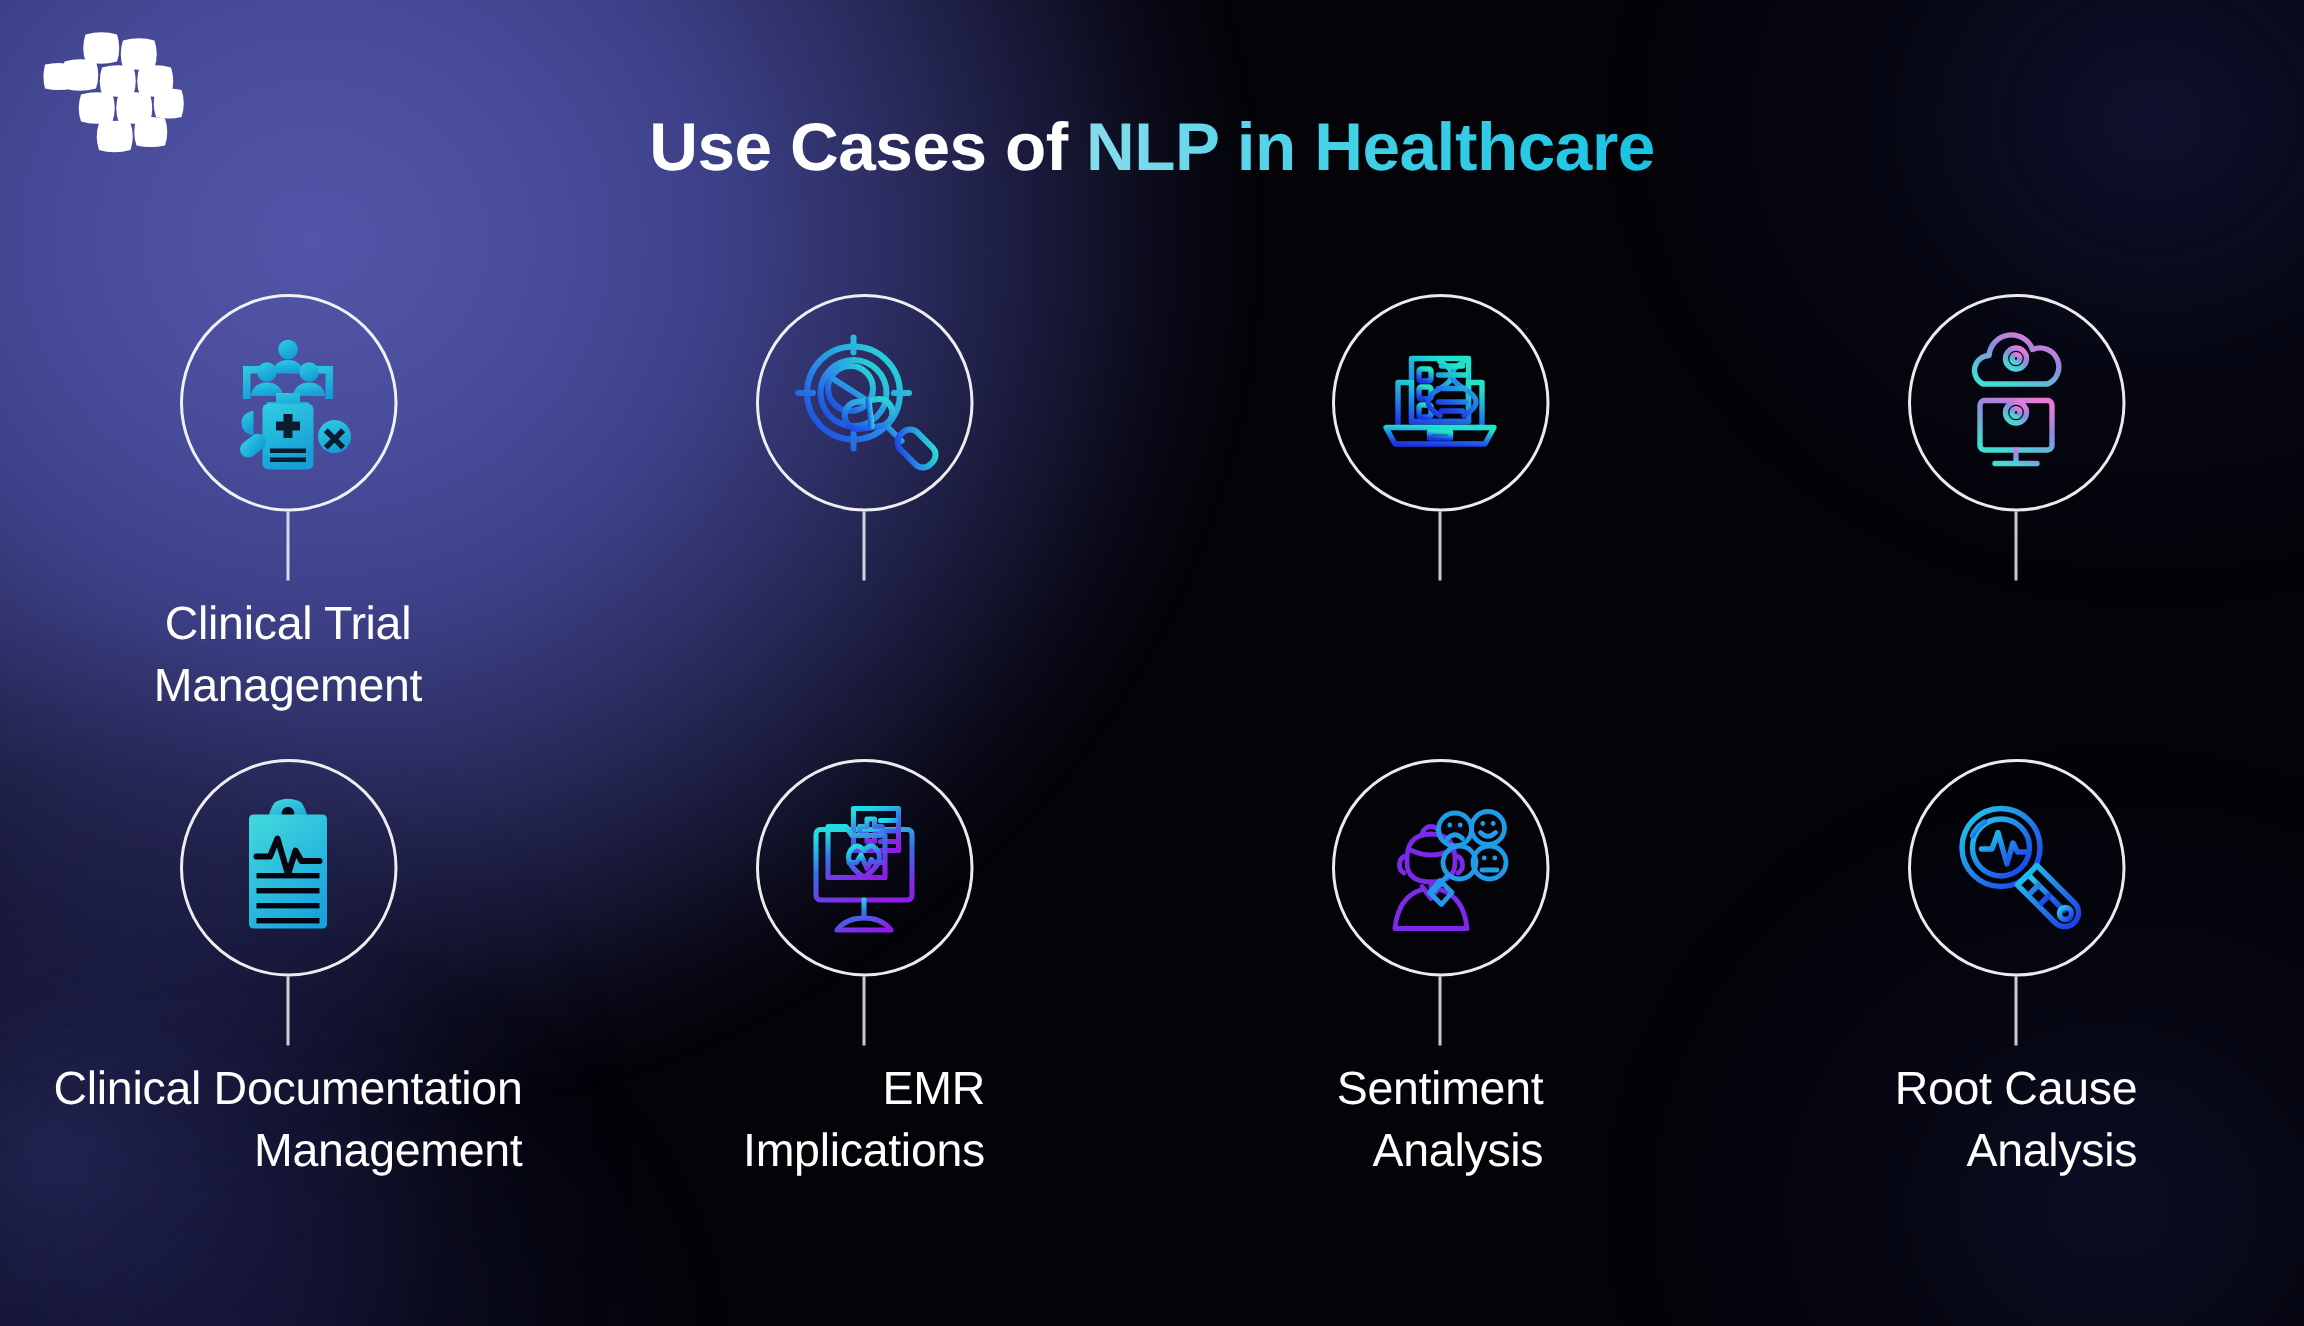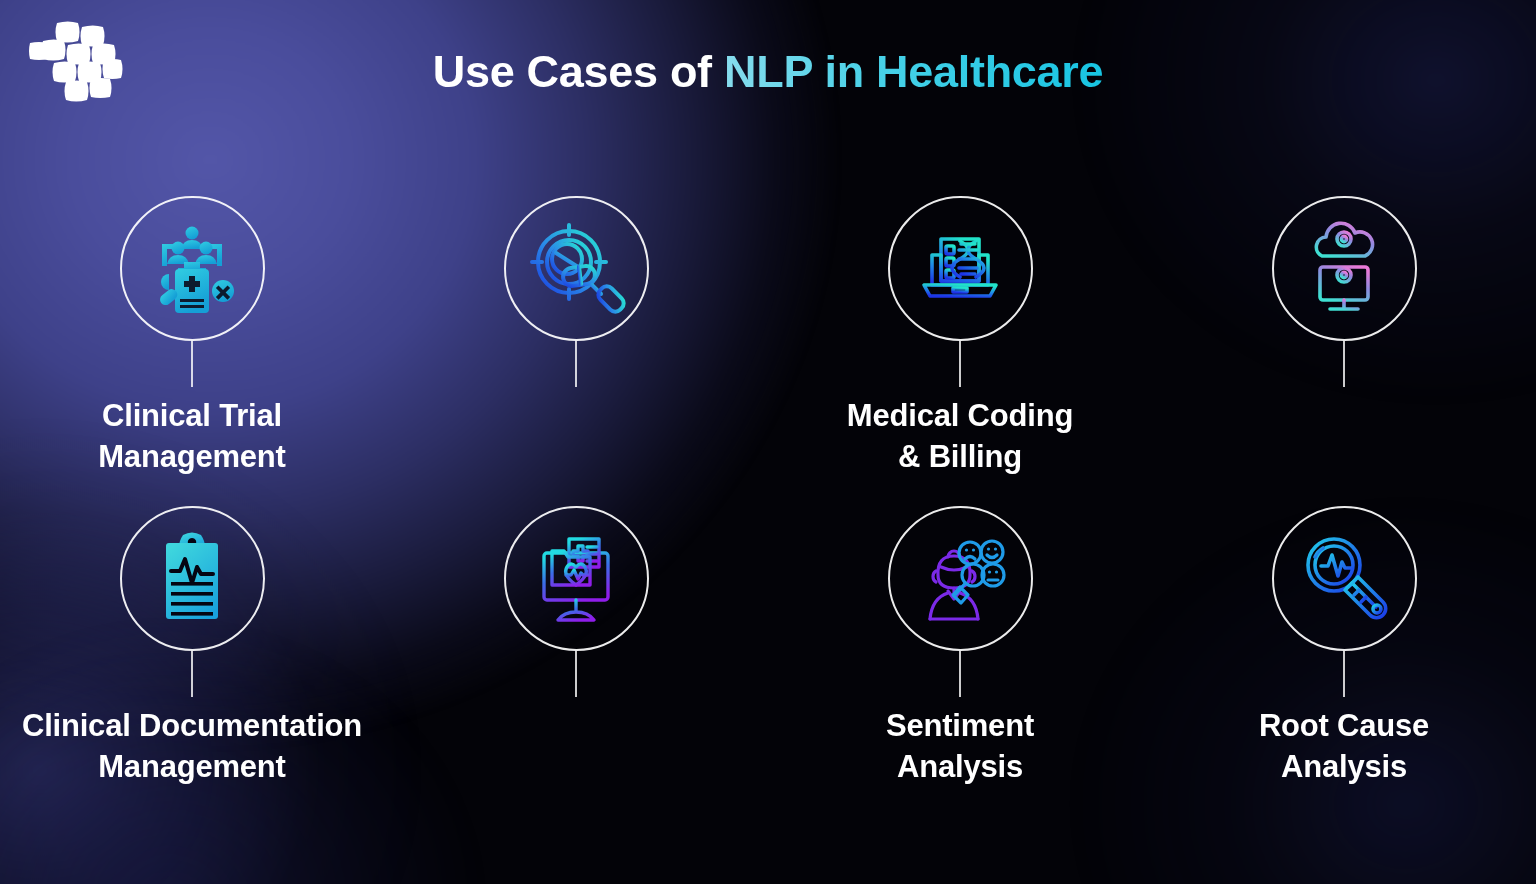--- a/index.html
+++ b/index.html
@@ -101,21 +101,21 @@
     left:24px;
     top:18px;
     width:110px;
     height:92px;
     z-index:6;
   }
 
   
   #title {
     position:absolute;
-    top:48px;
+    top:74px;
     left:0;
     width:1536px;
     text-align:center;
     z-index:5;
     font-size:45px;
     font-weight:bold;
     letter-spacing:-0.3px;
     line-height:1.05;
     white-space:nowrap;
   }
@@ -159,29 +159,29 @@
   .circle svg { display:block; }
   .connector {
     width:2px;
     height:46px;
     background:rgba(255,255,255,0.80);
     flex:none;
   }
   .label {
     margin-top:8px;
     color:#ffffff;
-    font-weight:bold;
+    font-weight:normal;
     font-size:31px;
     line-height:1.33;
     text-align:center;
     white-space:pre-line;
     letter-spacing:-0.2px;
   }
   
-  .row2 .label { font-size:31px; }
+  .row2 .label { font-size:31px;text-align:right; }
 </style>
 </head>
 <body>
 
 <div id="canvas">
   <div class="bg-glow-main"></div>
   <div class="bg-glow-corner"></div>
   <div class="bg-glow-tr"></div>
   <div class="bg-glow-br"></div>
   <div class="bg-glow-bl"></div>
@@ -307,22 +307,20 @@
           <rect x="38" y="41" width="8" height="8" rx="1.5"></rect>
           <rect x="38" y="53" width="8" height="8" rx="1.5"></rect>
 
           <path d="M52 24 q16 9 0 18 q-16 9 0 18"></path>
           <path d="M68 24 q-16 9 0 18 q16 9 0 18"></path>
           <path d="M53 27 h14 M51 33 h18 M51 42 h18 M51 51 h18 M53 57 h14"></path>
         </g>
       </svg>
     </div>
     <div class="connector"></div>
-    <div class="label">Medical Coding
-&amp; Billing</div>
   </div>
 
   <div class="cell">
     <div class="circle">
       <svg width="104" height="104" viewBox="0 0 104 104">
         <defs>
           <linearGradient id="g4" x1="0.8" y1="0" x2="0.2" y2="1">
             <stop offset="0%" stop-color="#e97ad8"></stop>
             <stop offset="40%" stop-color="#8f8ae0"></stop>
             <stop offset="100%" stop-color="#3fe0d2"></stop>
@@ -400,20 +398,22 @@
           <path d="M63 20 h10 M63 27 h10 M63 34 h10"></path>
 
           <path d="M28 24 h12 l4 6 h22 v28 H28 Z"></path>
 
           <path d="M52 58 q-14-10-9-18 q4-6 9 0 q5-6 9 0 q5 8-9 18 Z"></path>
           <path d="M42 48 h5 l3-5 l4 9 l3-6 l2 2 h5"></path>
         </g>
       </svg>
     </div>
     <div class="connector"></div>
+    <div class="label">EMR
+Implications</div>
   </div>
 
   <div class="cell row2">
     <div class="circle">
       <svg width="104" height="104" viewBox="0 0 104 104">
         <g fill="none" stroke-width="3.2" stroke-linecap="round" stroke-linejoin="round">
 
           <g stroke="#7b2ae8">
             <path d="M40 30 a6 6 0 0 1 12 0"></path>
             <path d="M30 48 q-1-19 16-19 q17 0 16 19 q0 13-16 13 q-16 0-16-13 Z"></path>

